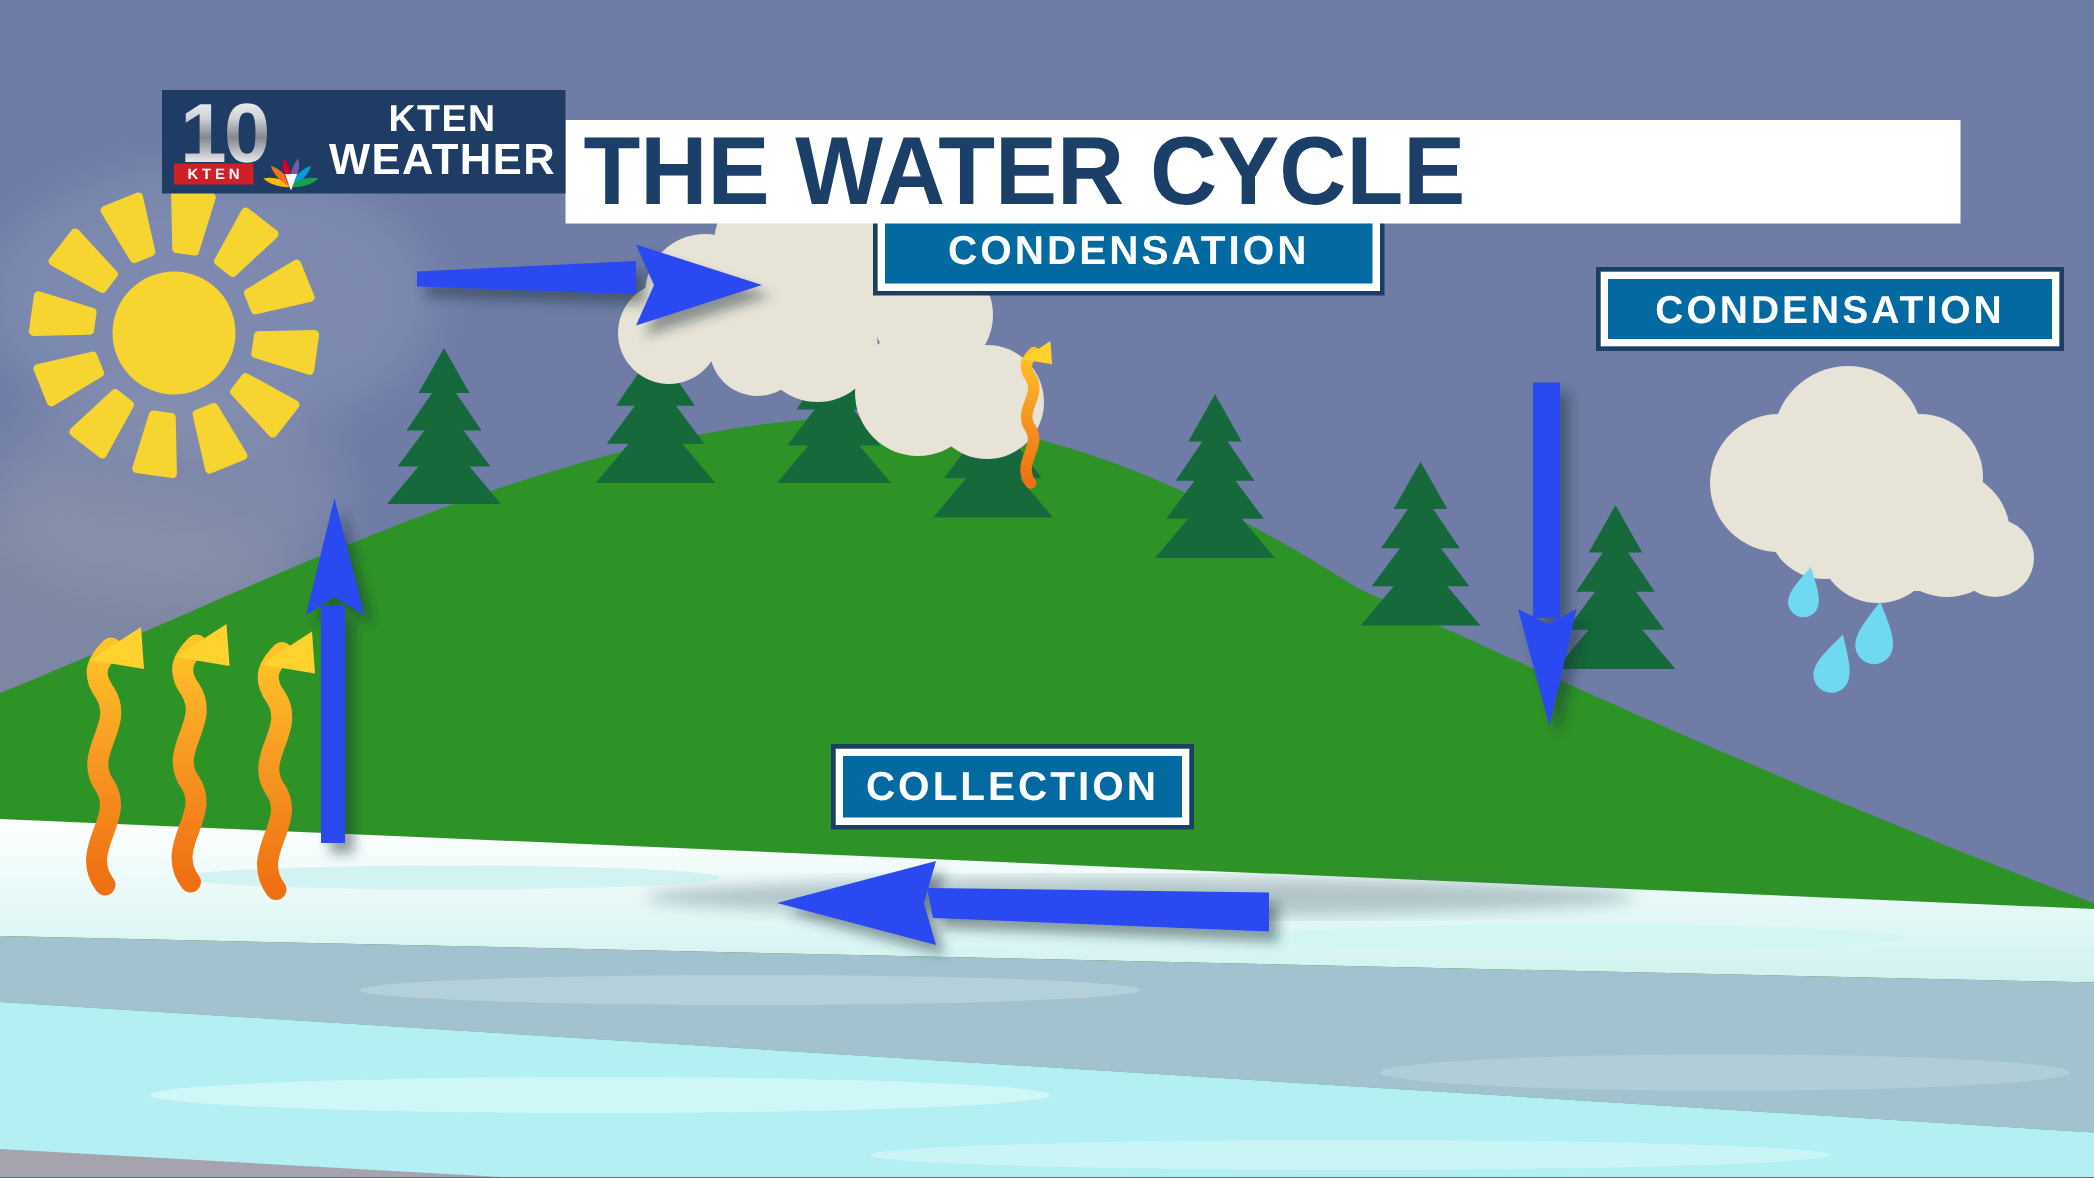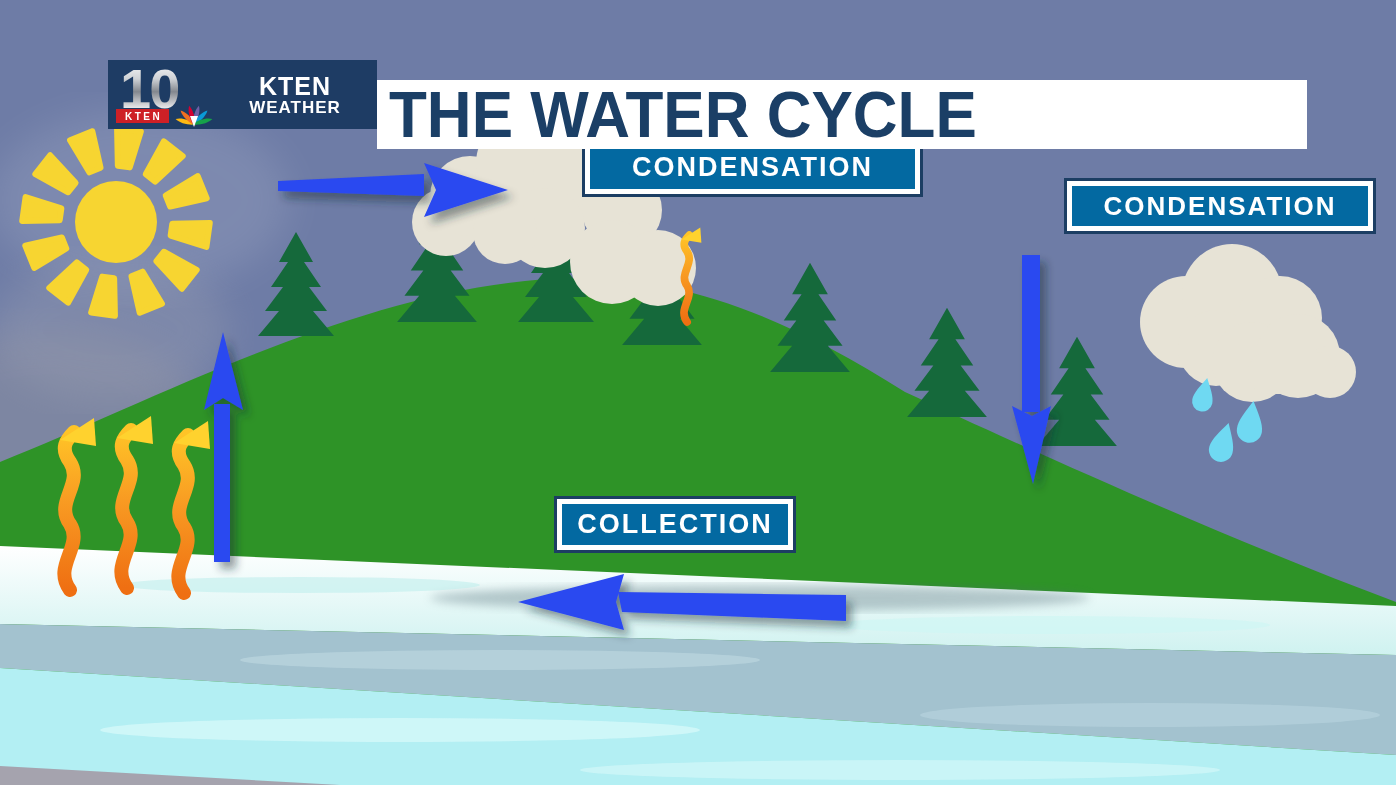--- a/index.html
+++ b/index.html
@@ -26,21 +26,21 @@
     position:absolute;left:8px;top:49px;background:#CE2026;color:#fff;
     font-size:10px;font-weight:700;letter-spacing:2.5px;padding:2px 7px 1px 9px;
   }
   .peacock{position:absolute;left:66px;top:38px;}
   .logo-text{
     position:absolute;left:108px;top:0;width:158px;height:69px;
     display:flex;flex-direction:column;align-items:center;justify-content:center;
     color:#fff;font-weight:800;line-height:1.04;letter-spacing:1px;
   }
   .logo-text .l1{font-size:25px;}
-  .logo-text .l2{font-size:17px;}
+  .logo-text .l2{font-size:29px;}
   .title-strip{
     position:absolute;left:377px;top:60px;width:930px;height:69px;
     background:#ffffff;z-index:29;display:flex;align-items:center;margin-top:20px;
   }
   .title-strip .title{
     margin-left:12px;font-size:62px;font-weight:800;color:#1B3F66;
     letter-spacing:0px;transform:scaleY(1.04);transform-origin:left center;
     white-space:nowrap;
   }
 

